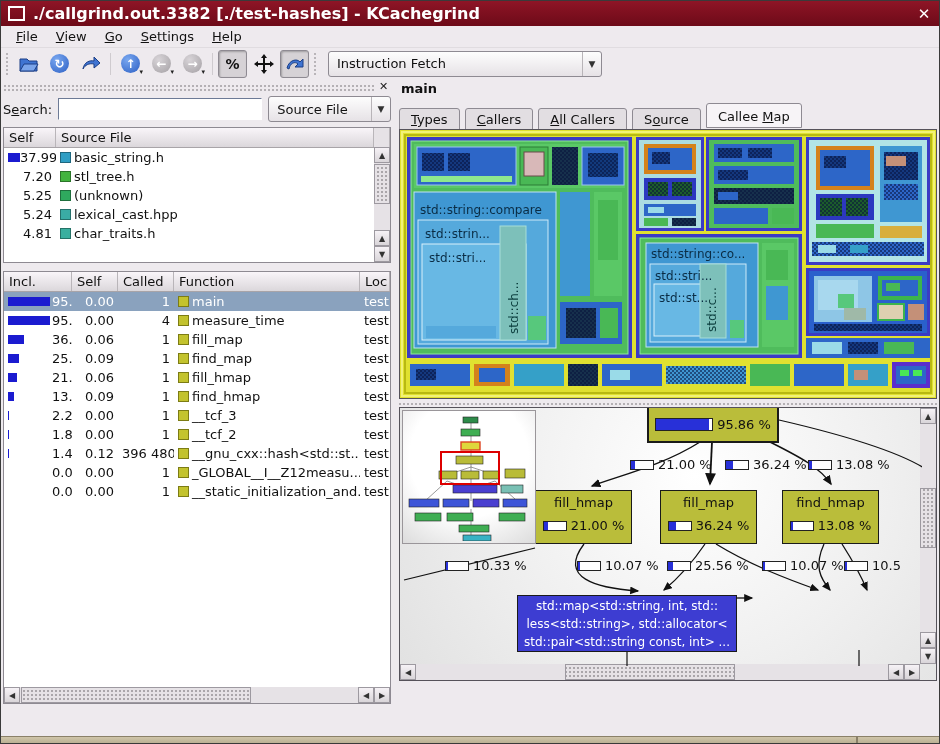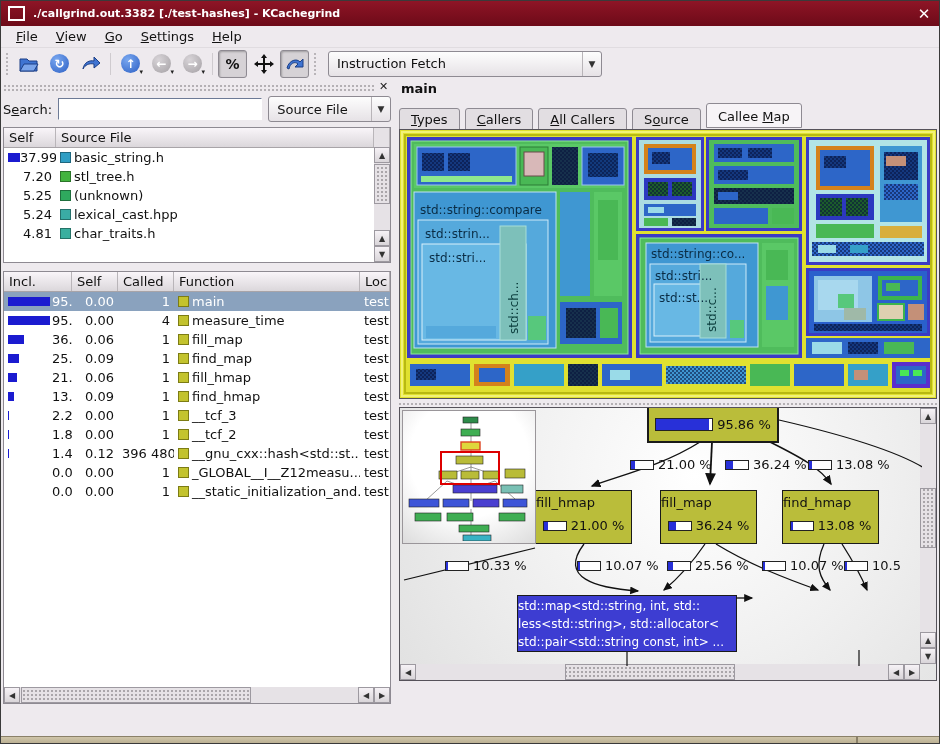--- a/index.html
+++ b/index.html
@@ -2,21 +2,21 @@
 <html><head>
 <meta charset="utf-8">
 <style>
   html,body{margin:0;padding:0;background:#555;}
   #win{position:relative;width:940px;height:744px;background:#eeeaee;font-family:"DejaVu Sans",sans-serif;
        font-size:13px;color:#111;overflow:hidden;border:1px solid #3a3a3a;box-sizing:border-box;}
   
   #titlebar{position:absolute;left:0;top:0;width:100%;height:25px;
     background:linear-gradient(#8e1526,#6d0a18);color:#fff;display:flex;align-items:center;}
   #titlebar .ticon{width:13px;height:11px;border:2px solid #fff;margin:0 8px 0 7px;}
-  #title{font-weight:bold;font-size:11px;flex:1;white-space:nowrap;}
+  #title{font-weight:bold;font-size:16px;flex:1;white-space:nowrap;}
   #closebtn{width:26px;height:21px;margin-right:2px;display:flex;align-items:center;justify-content:center;
     font-weight:bold;font-size:15px;cursor:default;}
   
   #menubar{position:absolute;left:0;top:25px;width:100%;height:22px;background:#eeeaee;display:flex;align-items:center;padding-left:6px;box-sizing:border-box;border-bottom:1px solid #e0dce0;}
   .menu{padding:2px 9px;}
   u{text-decoration:underline;}
   #toolbar{position:absolute;left:0;top:47px;width:100%;height:31px;display:flex;align-items:center;gap:2px;padding-left:2px;box-sizing:border-box;}
   .thandle{width:5px;height:24px;background-image:radial-gradient(#b9b5b9 1px,transparent 1.2px);background-size:4px 4px;margin:0 2px;}
   .tsep{width:1px;height:22px;background:#cfcbcf;margin:0 3px;}
   .tbtn{width:27px;height:26px;border:1px solid transparent;border-radius:3px;display:flex;align-items:center;justify-content:center;position:relative;}
@@ -78,21 +78,21 @@
   .tab.disabled{color:#b7b3b7;}
   .btab{border-radius:0 0 3px 3px;border-top:none;top:-3px;}
   .btab.active{top:0;padding-bottom:5px;margin-top:-2px;background:#f7f4f7;}
   #mapframe{position:absolute;left:2px;top:48px;width:538px;height:270px;border:1px solid #55525a;box-sizing:border-box;background:#dfe02f;}
   #hsplit{position:absolute;left:2px;top:320px;width:538px;height:6px;background-image:radial-gradient(#b4b0b4 1px,transparent 1.2px);background-size:4px 4px;background-position:center;}
   
   #graphpane{position:absolute;left:2px;top:326px;width:538px;height:274px;border:1px solid #55525a;box-sizing:border-box;
      background:radial-gradient(circle at 55% 25%,#ffffff 0%,#efefef 55%,#e1e1e1 100%);overflow:hidden;}
   #overview{position:absolute;left:2px;top:2px;width:132px;height:132px;background:radial-gradient(circle at 50% 35%,#fff 55%,#dcdcdc);border:1px solid #9a969a;z-index:5;}
   #gedges{position:absolute;left:0;top:0;z-index:1;}
-  .gnode{position:absolute;border:1px solid #1a1a1a;box-sizing:border-box;z-index:2;font-size:13px;}
+  .gnode{position:absolute;border:1px solid #1a1a1a;box-sizing:border-box;z-index:2;text-align:center;font-size:13px;}
   .olive{background:#babd3a;}
   .root{border-width:2px;display:flex;align-items:center;justify-content:center;gap:4px;}
   .fn{width:97px;height:54px;padding-top:4px;}
   .fn .nrow{display:flex;align-items:center;justify-content:center;gap:4px;margin-top:8px;}
   .pb{display:inline-flex;width:24px;height:10px;border:1px solid #222;background:#fff;box-sizing:border-box;}
   .pb i{display:block;height:100%;background:#2830d8;}
   .pb.big{width:58px;height:13px;}
   .elabel{position:absolute;display:flex;align-items:center;gap:4px;z-index:2;font-size:13px;white-space:nowrap;}
   #mapnode{left:117px;top:187px;width:220px;height:57px;background:#3d3dd2;color:#fff;font-size:12px;line-height:18px;padding-top:1px;}
   #lexnode{left:359px;top:187px;width:180px;height:55px;background:#67b2a2;color:#111;font-size:12px;line-height:17px;text-align:right;padding:2px 4px 0 0;box-sizing:border-box;}

